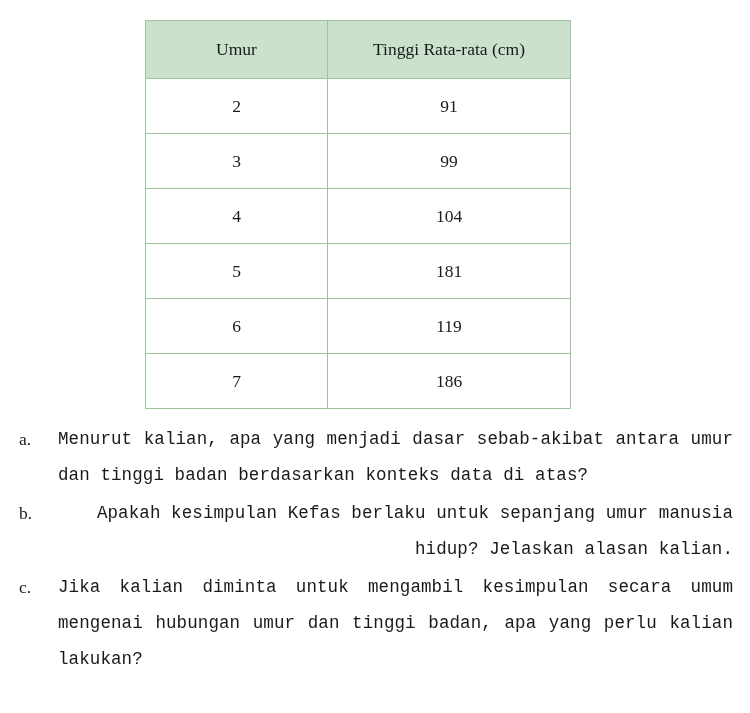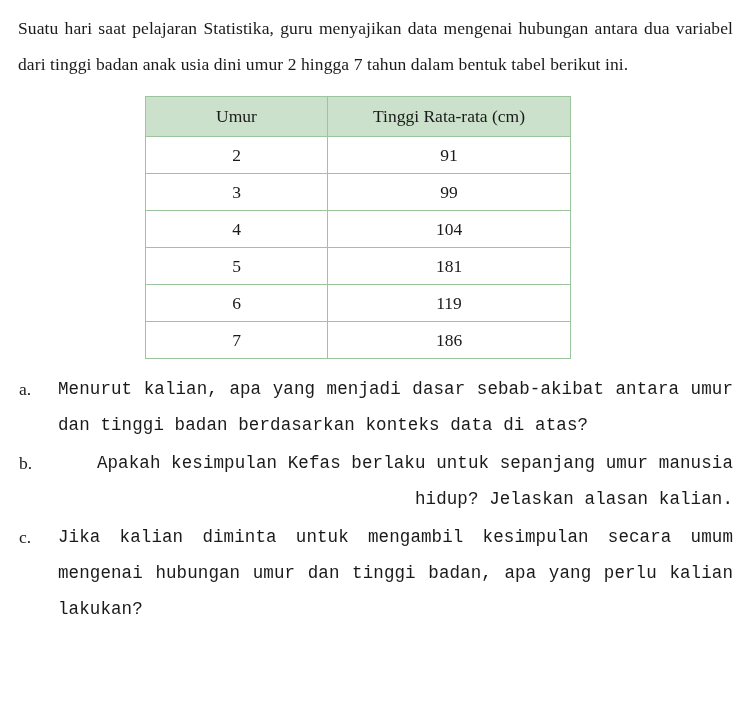--- a/index.html
+++ b/index.html
@@ -55,21 +55,21 @@
   }
 
   table.data-table th,
   table.data-table td {
     border: 1px solid #9cc59d;
     text-align: center;
     font-size: 17.5px;
     font-family: "Liberation Serif", "DejaVu Serif", serif;
     color: #1a1a1a;
     height: 36px;
-    padding: 0;
+    padding: 9px;
     font-weight: normal;
     margin-left: 13px;
   }
 
   table.data-table thead th {
     background: #cbe1cb;
     height: 39px;
   }
 
   table.data-table col.c1 { width: 182px; }
@@ -105,21 +105,20 @@
   }
   .qtext.nojust {
     text-align: right;
   }
 </style>
 </head>
 <body>
 
 <div class="page">
 
-  <p class="para para-intro">Suatu hari saat pelajaran Statistika, guru menyajikan data mengenai hubungan antara dua variabel dari tinggi badan anak usia dini umur 2 hingga 7 tahun dalam bentuk tabel berikut ini.</p>
 
   <div class="table-wrap">
     <table class="data-table">
       <colgroup>
         <col class="c1">
         <col class="c2">
       </colgroup>
       <thead>
         <tr>
           <th>Umur</th>

